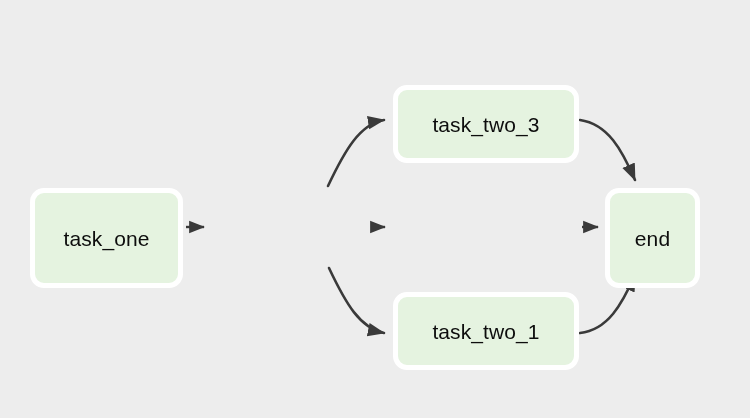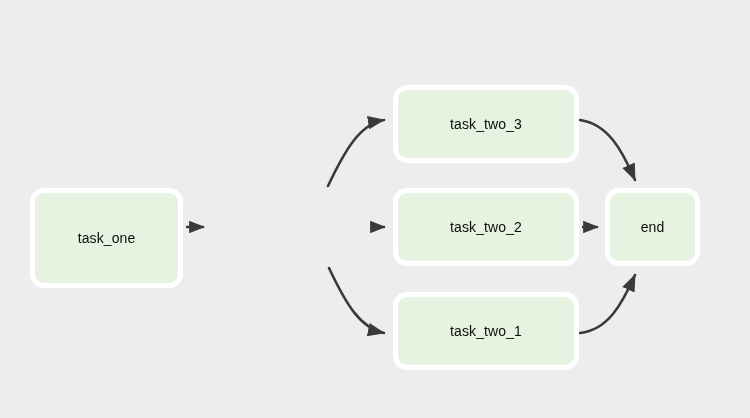--- a/index.html
+++ b/index.html
@@ -31,33 +31,33 @@
     position: absolute;
     box-sizing: border-box;
     background: #e5f3e0;
     border: 5px solid #ffffff;
     border-radius: 14px;
     display: flex;
     align-items: center;
     justify-content: center;
   }
   .node-label {
-    font-size: 14px;
+    font-size: 21px;
     line-height: 1;
     color: #0d0d0d;
     letter-spacing: 0.1px;
     white-space: nowrap;
   }
   
   #node-task-one    { left: 30px;  top: 188px; width: 153px; height: 100px; }
   #node-task-two    { left: 211px; top: 188px; width: 157px; height: 78px; }
   #node-task-two-3  { left: 393px; top: 85px;  width: 186px; height: 78px; }
   #node-task-two-2  { left: 393px; top: 188px; width: 186px; height: 78px; }
   #node-task-two-1  { left: 393px; top: 292px; width: 186px; height: 78px; justify-content: center; }
-  #node-end         { left: 605px; top: 188px; width: 95px;  height: 78px; }
+  #node-end         { left: 605px; top: 188px; width: 95px;  height: 100px; }
 </style>
 </head>
 <body>
 
 <div id="diagram-canvas">
 
   <svg id="edge-layer" viewBox="0 0 750 418" width="750" height="418" xmlns="http://www.w3.org/2000/svg">
     <defs>
       <marker id="arrowhead" markerWidth="7" markerHeight="7" refX="6.2" refY="3" orient="auto" markerUnits="strokeWidth">
         <path d="M0,0.4 L6.6,3 L0,5.6 Z" fill="#3a3a3a"></path>
@@ -95,23 +95,20 @@
 
   <div class="node" id="node-task-one">
     <span class="node-label">task_one</span>
   </div>
 
 
   <div class="node" id="node-task-two-3">
     <span class="node-label">task_two_3</span>
   </div>
 
-  <div class="node" id="node-task-two-2">
-    <span class="node-label">task_two_2</span>
-  </div>
 
   <div class="node" id="node-task-two-1">
     <span class="node-label">task_two_1</span>
   </div>
 
   <div class="node" id="node-end">
     <span class="node-label">end</span>
   </div>
 
 </div>

